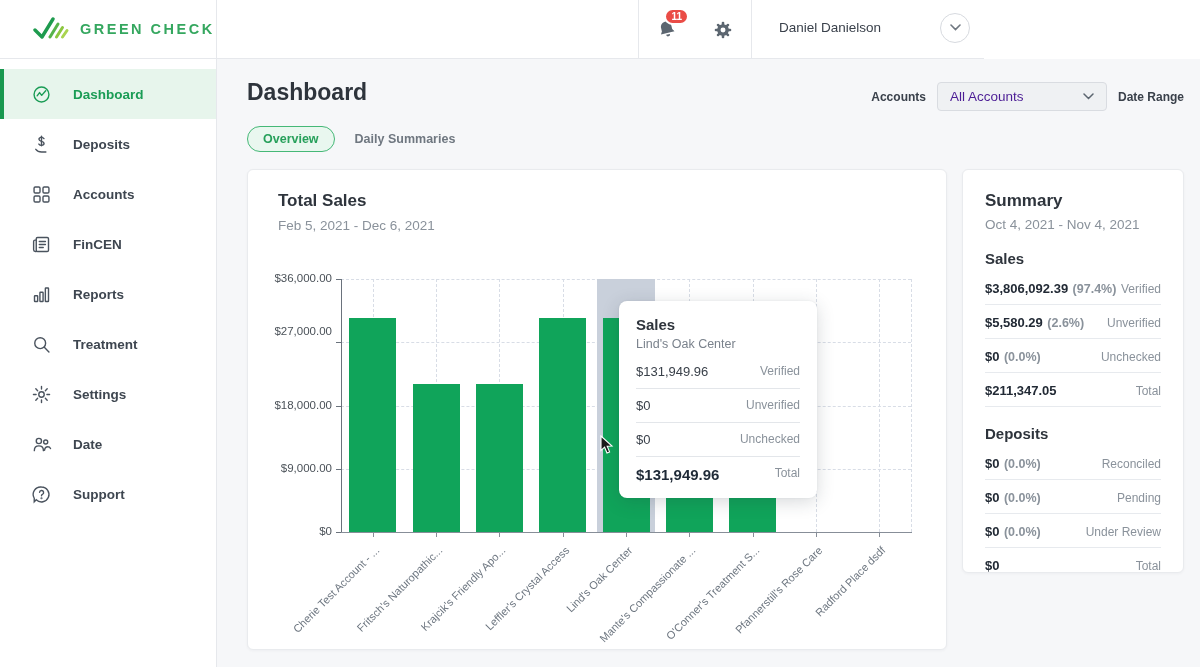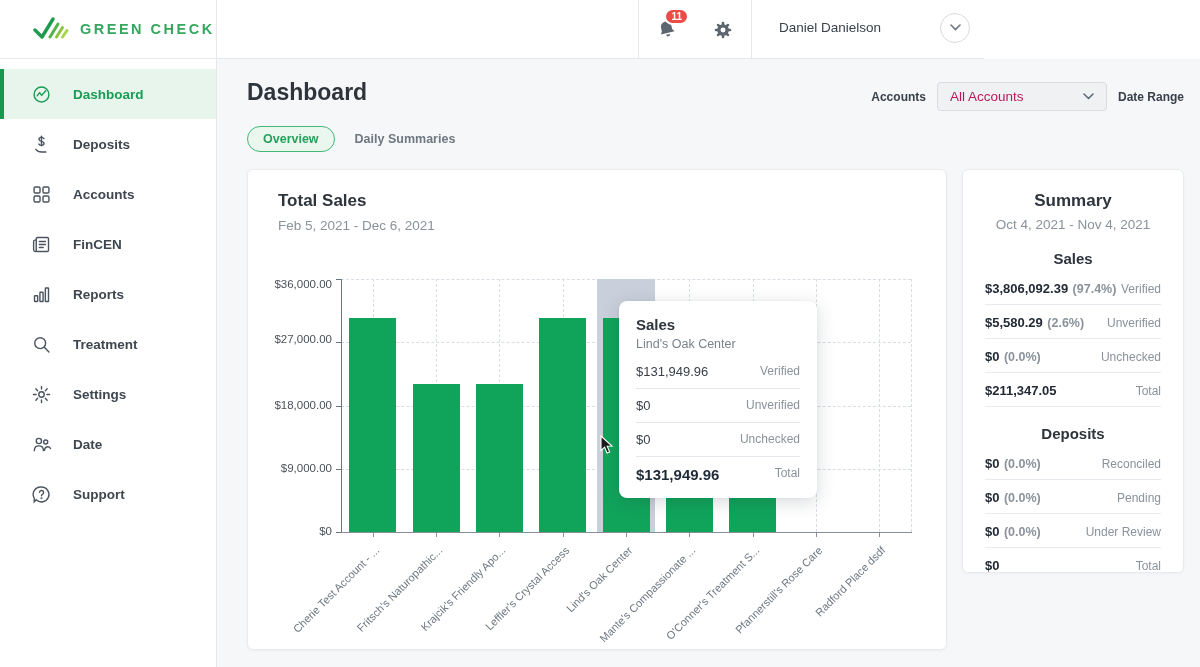--- a/index.html
+++ b/index.html
@@ -28,32 +28,32 @@
   .nav-item.active { background:#E7F5EC; border-left:4px solid #18984F; padding-left:26px; }
   .nav-item.active .lbl { color:#1A9C55; }
   .nav-item.active svg { stroke:#1A9C55; }
 
   
   .main { position:absolute; left:217px; top:59px; width:983px; height:608px; background:#F6F7F9; }
   .page-title { position:absolute; left:30px; top:20px; font-size:23px; font-weight:700; color:#2E343C; }
   .controls { position:absolute; right:16px; top:23px; display:flex; align-items:center; gap:11px; }
   .ctl-label { font-size:12px; font-weight:700; color:#3A414B; }
   .select { height:29px; background:#EFF1F3; border:1px solid #D9DCE1; border-radius:4px; display:flex; align-items:center; padding:0 12px; cursor:pointer; }
-  .select .val { font-size:13.5px; color:#be185d; }
+  .select .val { font-size:13.5px; color:#4c1d95; }
   .select .chev { margin-left:auto; padding-left:14px; display:flex; }
   .select.accounts { width:170px; }
   .select.range { width:190px; }
   .tabs { position:absolute; left:30px; top:67px; display:flex; align-items:center; gap:20px; }
   .pill { border:1.5px solid #45B877; background:#E9F7EF; color:#27A05B; font-size:12.5px; font-weight:600; border-radius:999px; padding:5px 15px; cursor:pointer; }
   .tab-plain { font-size:12.5px; font-weight:600; color:#6F7780; cursor:pointer; }
 
   
   .card { position:absolute; background:#fff; border:1px solid #E9EBEE; border-radius:6px; box-shadow:0 1px 3px rgba(16,24,40,0.04); }
   .chart-card { left:30px; top:110px; width:700px; height:481px; }
-  .summary-card { left:745px; top:110px; width:222px; height:404px; padding:21px 22px;text-align:center; }
+  .summary-card { left:745px; top:110px; width:222px; height:404px; padding:21px 22px; }
 
   .chart-title { position:absolute; left:30px; top:21px; font-size:17px; font-weight:700; color:#2E343C; }
   .chart-sub { position:absolute; left:30px; top:48px; font-size:13.5px; color:#8A929B; }
 
   #plot { position:absolute; left:93px; top:109px; width:570px; height:253px; }
   .axis-y { position:absolute; left:93px; top:109px; width:1px; height:253px; background:#6A727C; }
   .axis-x { position:absolute; left:93px; top:362px; width:571px; height:1px; background:#878E98; }
 
   
   .tooltip { position:absolute; left:371px; top:131px; width:198px; background:#fff; border-radius:8px; box-shadow:0 4px 18px rgba(40,50,60,0.18), 0 0 2px rgba(40,50,60,0.08); padding:15px 17px 6px; z-index:6; }
@@ -283,23 +283,23 @@
           <div style="position: absolute; left: 475px; top: 253px; width: 1px; height: 5px; background: rgb(135, 142, 152);"></div>
           <div style="position: absolute; left: 538.333px; top: 253px; width: 1px; height: 5px; background: rgb(135, 142, 152);"></div>
         </div>
       <div id="ylabels">
           <div style="position: absolute; left: 0px; top: 355px; width: 84px; text-align: right; font-size: 11.5px; color: rgb(74, 81, 88);">$0</div>
           <div style="position: absolute; left: 88px; top: 362px; width: 5px; height: 1px; background: rgb(106, 114, 124);"></div>
           <div style="position: absolute; left: 0px; top: 291.75px; width: 84px; text-align: right; font-size: 11.5px; color: rgb(74, 81, 88);">$9,000.00</div>
           <div style="position: absolute; left: 88px; top: 298.75px; width: 5px; height: 1px; background: rgb(106, 114, 124);"></div>
           <div style="position: absolute; left: 0px; top: 228.5px; width: 84px; text-align: right; font-size: 11.5px; color: rgb(74, 81, 88);">$18,000.00</div>
           <div style="position: absolute; left: 88px; top: 235.5px; width: 5px; height: 1px; background: rgb(106, 114, 124);"></div>
-          <div style="position: absolute; left: 0px; top: 163px; width: 84px; text-align: right; font-size: 11.5px; color: rgb(74, 81, 88);">$27,000.00</div>
+          <div style="position: absolute; left: 0px; top: 155px; width: 84px; text-align: right; font-size: 11.5px; color: rgb(74, 81, 88);">$27,000.00</div>
           <div style="position: absolute; left: 88px; top: 172.25px; width: 5px; height: 1px; background: rgb(106, 114, 124);"></div>
-          <div style="position: absolute; left: 0px; top: 108px; width: 84px; text-align: right; font-size: 11.5px; color: rgb(74, 81, 88);">$36,000.00</div>
+          <div style="position: absolute; left: 0px; top: 102px; width: 84px; text-align: right; font-size: 11.5px; color: rgb(74, 81, 88);">$36,000.00</div>
           <div style="position: absolute; left: 88px; top: 109px; width: 5px; height: 1px; background: rgb(106, 114, 124);"></div>
         </div>
       <div id="xlabels">
           <div style="position: absolute; left: -35.3333px; top: 374px; width: 160px; text-align: right; font-size: 11px; color: rgb(109, 118, 128); transform: rotate(-45deg); transform-origin: 100% 0px; white-space: nowrap;">Cherie Test Account - ...</div>
           <div style="position: absolute; left: 28px; top: 374px; width: 160px; text-align: right; font-size: 11px; color: rgb(109, 118, 128); transform: rotate(-45deg); transform-origin: 100% 0px; white-space: nowrap;">Fritsch's Naturopathic...</div>
           <div style="position: absolute; left: 91.3333px; top: 374px; width: 160px; text-align: right; font-size: 11px; color: rgb(109, 118, 128); transform: rotate(-45deg); transform-origin: 100% 0px; white-space: nowrap;">Krajcik's Friendly Apo...</div>
           <div style="position: absolute; left: 154.667px; top: 374px; width: 160px; text-align: right; font-size: 11px; color: rgb(109, 118, 128); transform: rotate(-45deg); transform-origin: 100% 0px; white-space: nowrap;">Leffler's Crystal Access</div>
           <div style="position: absolute; left: 218px; top: 374px; width: 160px; text-align: right; font-size: 11px; color: rgb(109, 118, 128); transform: rotate(-45deg); transform-origin: 100% 0px; white-space: nowrap;">Lind's Oak Center</div>
           <div style="position: absolute; left: 281.333px; top: 374px; width: 160px; text-align: right; font-size: 11px; color: rgb(109, 118, 128); transform: rotate(-45deg); transform-origin: 100% 0px; white-space: nowrap;">Mante's Compassionate ...</div>
           <div style="position: absolute; left: 344.667px; top: 374px; width: 160px; text-align: right; font-size: 11px; color: rgb(109, 118, 128); transform: rotate(-45deg); transform-origin: 100% 0px; white-space: nowrap;">O'Conner's Treatment S...</div>

